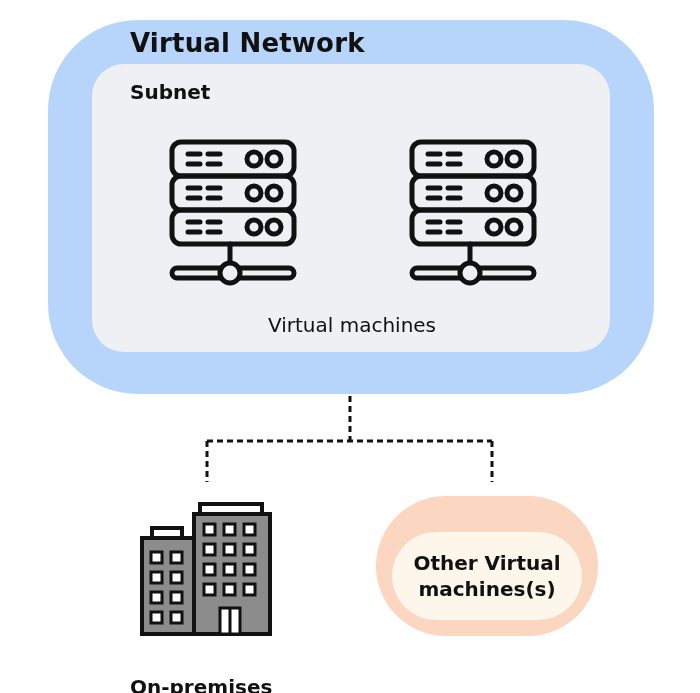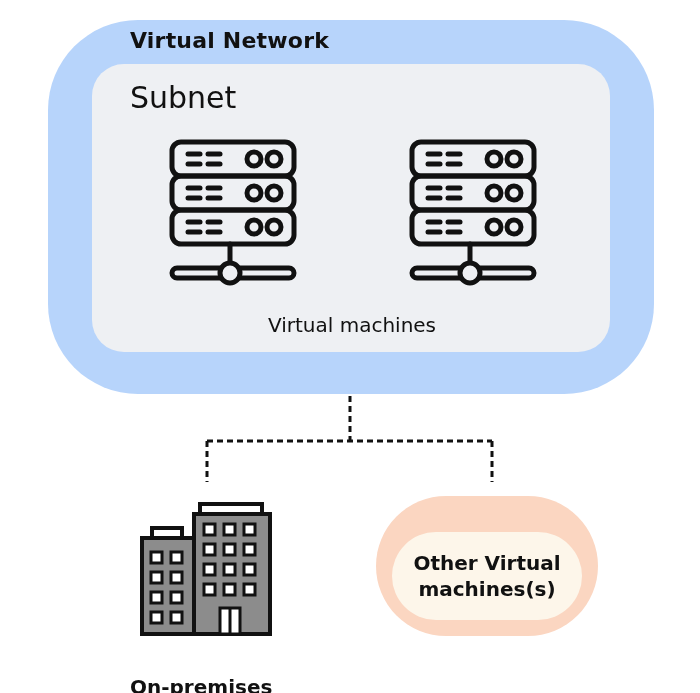--- a/index.html
+++ b/index.html
@@ -1,20 +1,20 @@
 <!DOCTYPE html>
 <html><head>
 <meta charset="utf-8">
 <style>
   html, body { margin:0; padding:0; background:#ffffff; }
   body { width:700px; height:693px; position:relative; overflow:hidden; font-family:"DejaVu Sans", sans-serif; color:#111; }
   .vnet { position:absolute; left:48px; top:20px; width:606px; height:374px; background:#b7d4fb; border-radius:90px; }
-  .vnet-title { position:absolute; left:130px; top:28px; font-size:22px; font-weight:600; letter-spacing:0.2px; }
+  .vnet-title { position:absolute; left:130px; top:28px; font-size:26px; font-weight:600; letter-spacing:0.2px; }
   .subnet { position:absolute; left:92px; top:64px; width:518px; height:288px; background:#eef0f3; border-radius:32px; }
-  .subnet-title { position:absolute; left:130px; top:80px; font-size:30px; font-weight:400; }
+  .subnet-title { position:absolute; left:130px; top:80px; font-size:20px; font-weight:700; }
   .vm-label { position:absolute; left:0; width:700px; top:313px; text-align:center; font-size:20px; padding-left:2px; }
   .server { position:absolute; }
   svg.lines { position:absolute; left:0; top:0; }
   .other { position:absolute; left:376px; top:496px; width:222px; height:140px; background:#fbd6c1; border-radius:70px; }
   .other-inner { position:absolute; left:16px; top:16px; right:16px; bottom:16px; background:#fdf6ea; border-radius:54px; display:flex; align-items:center; justify-content:center; text-align:center; font-size:20px; font-weight:600; line-height:26px;margin-top:20px; }
   .onprem-label { position:absolute; left:130px; top:675px; font-size:20px; font-weight:600; }
   .building { position:absolute; left:138px; top:500px; }
 </style>
 </head>
 <body>

